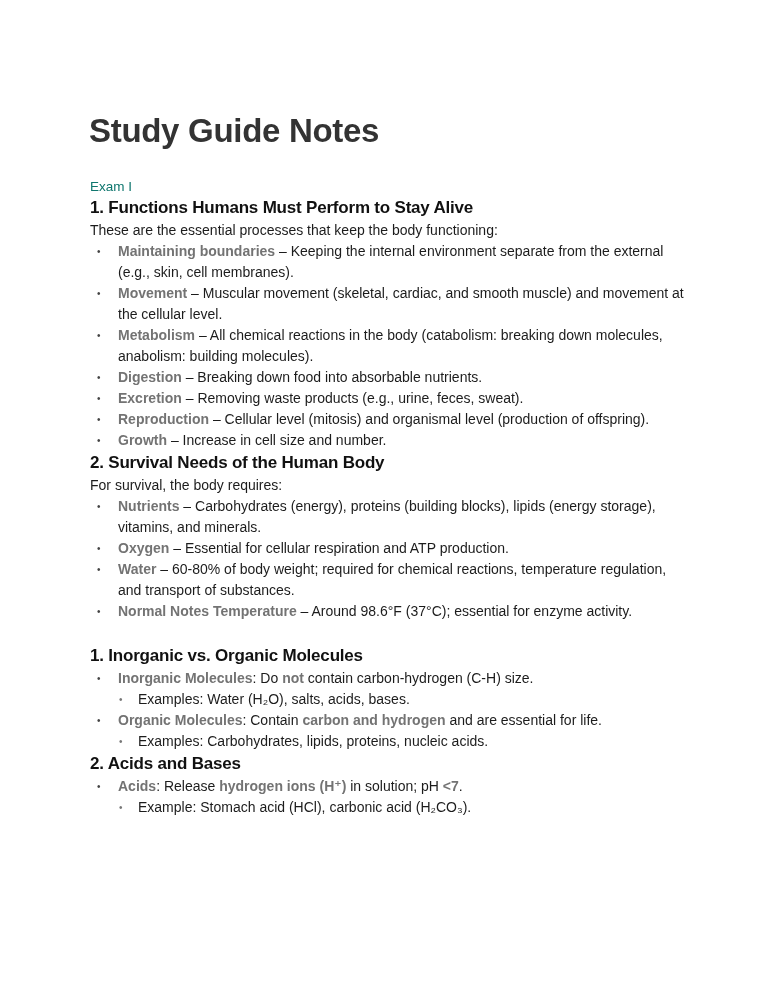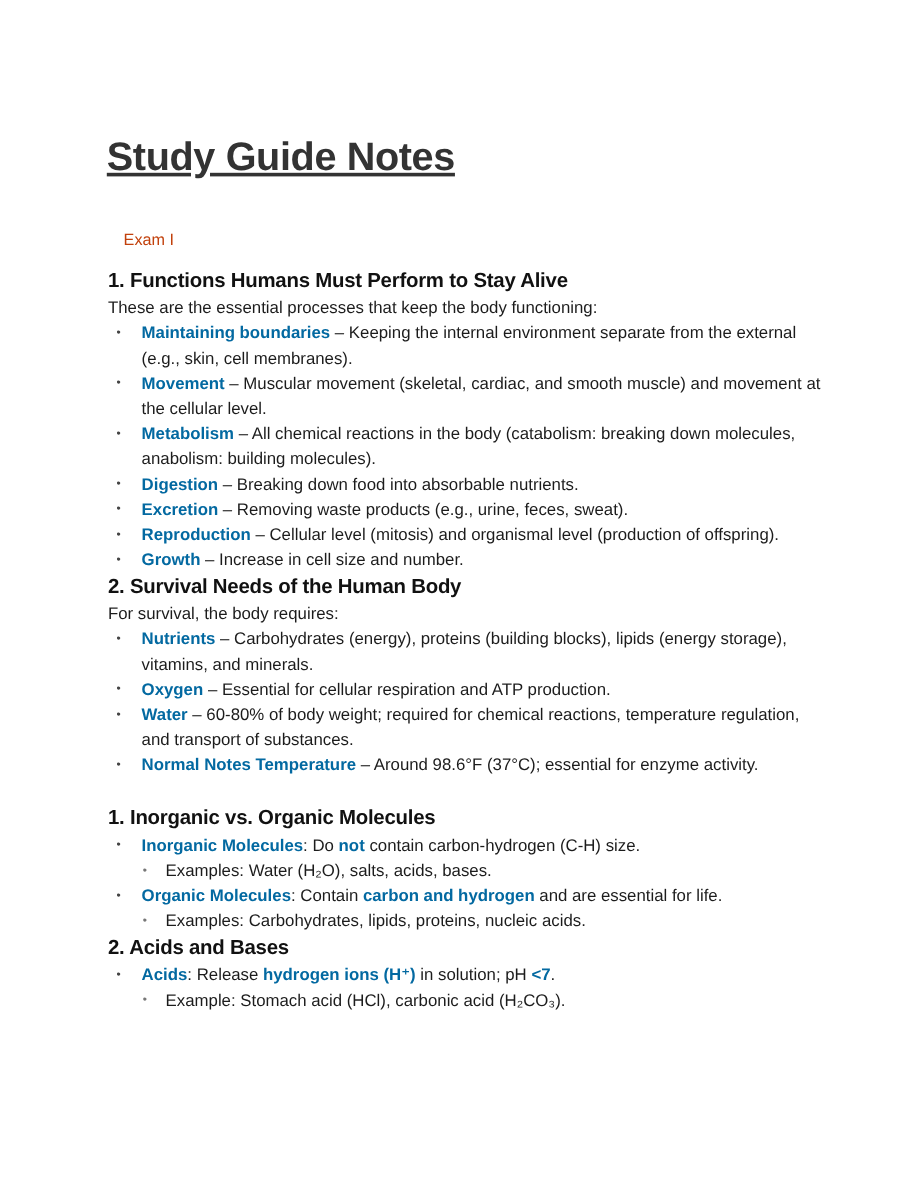--- a/index.html
+++ b/index.html
@@ -5,40 +5,40 @@
     html, body { margin: 0; padding: 0; background: #ffffff; }
     body {
       width: 768px; height: 994px; overflow: hidden;
       font-family: "Liberation Sans", "DejaVu Sans", sans-serif;
       color: #1c1c1c;
     }
     .page { position: relative; padding: 0 0 0 90px; }
     .title {
       position: absolute; left: 89px; top: 112px;
       font-size: 33px; font-weight: bold; color: #333333;
-      letter-spacing: -0.3px; margin: 0; text-decoration: underline;
+      letter-spacing: -0.3px; margin: 0;
     }
     .content { position: absolute; left: 90px; top: 177px; width: 600px; }
-    .subtitle { font-size: 13.5px; color: #c2410c; line-height: 19px; margin: 13px; }
+    .subtitle { font-size: 13.5px; color: #0f766e; line-height: 19px; margin: 0; }
     h2 {
       font-size: 17px; font-weight: bold; margin: 0; line-height: 24px;
       color: #111111; letter-spacing: -0.2px;
     }
     p.intro { font-size: 14px; line-height: 21px; margin: 0; }
     ul { list-style: none; margin: 0; padding: 0; }
     li {
       position: relative; font-size: 14px; line-height: 21px;
       padding-left: 28px; margin: 0;
     }
     li::before {
       content: "•"; position: absolute; left: 7px; top: 0; font-size: 10px; color: #444;
     }
     li.sub { padding-left: 48px; }
     li.sub::before { left: 29px; color: #777; }
-    b { font-weight: bold; color: #0369a1; }
+    b { font-weight: bold; color: #737373; }
     .gap { height: 22px; }
   </style>
 </head>
 <body>
 
 <div class="page">
   <h1 class="title">Study Guide Notes</h1>
 
   <div class="content">
     <p class="subtitle">Exam I</p>

